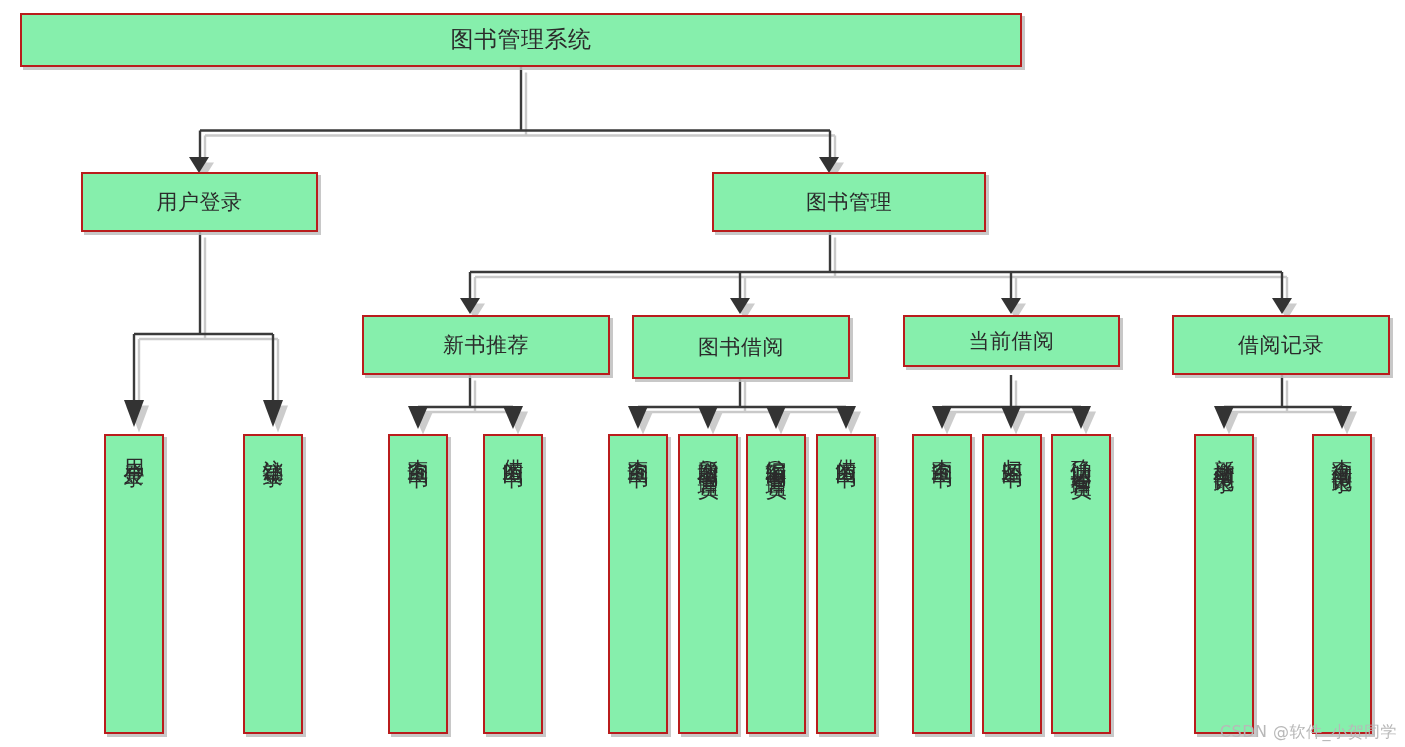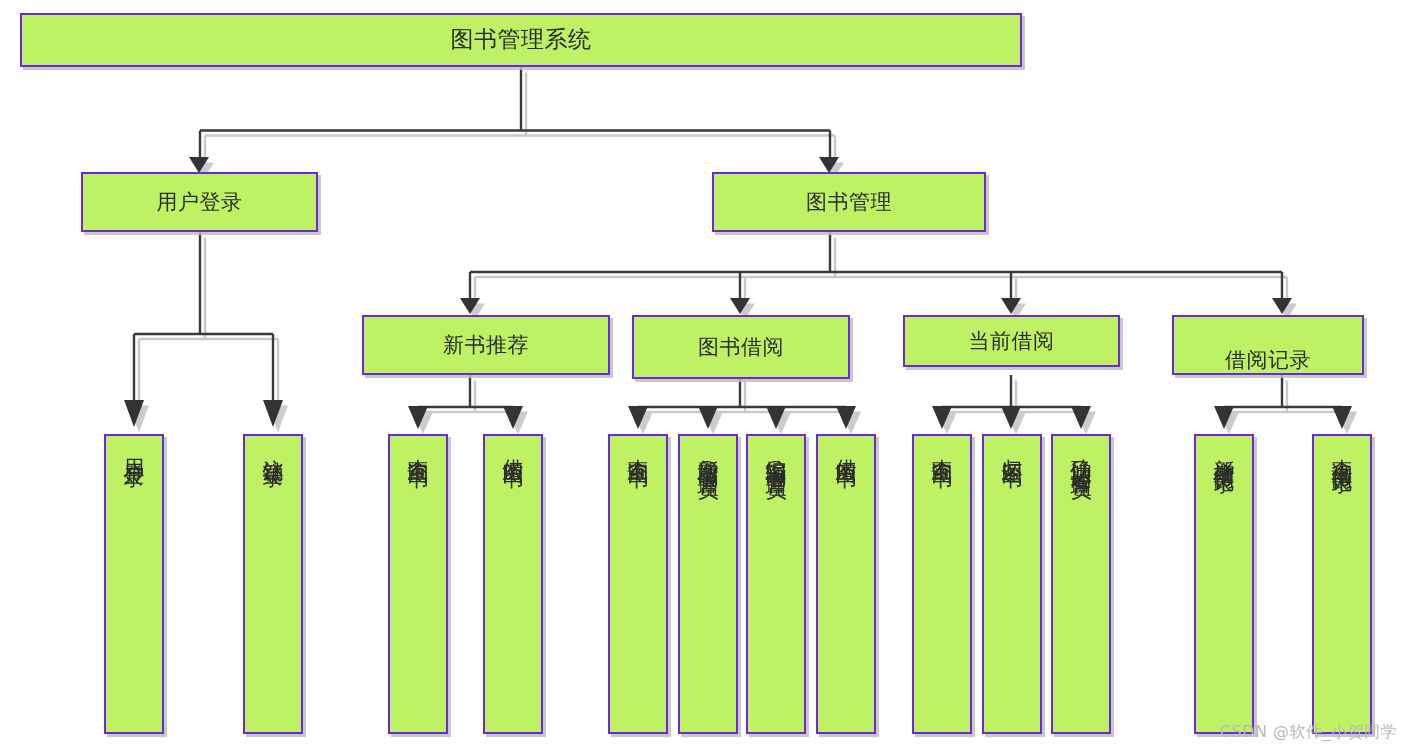--- a/index.html
+++ b/index.html
@@ -44,22 +44,22 @@
   }
   #connectors .arrowhead-shadow {
     fill: #cccccc;
     stroke: none;
   }
 
   
   .node {
     position: absolute;
     box-sizing: border-box;
-    background: #bef264;
-    border: 2px solid #6d28d9;
+    background: #86efac;
+    border: 2px solid #b91c1c;
     box-shadow: 3px 3px 0 0 rgba(190,190,190,0.85);
     display: flex;
     align-items: center;
     justify-content: center;
     color: #2b2b2b;
   }
   .node .node-label {
     text-align: center;
     line-height: 1.18;
     letter-spacing: 0.5px;
@@ -208,21 +208,21 @@
   </div>
 
   <div class="node level-2" style="left:632px; top:315px; width:218px; height:64px;">
     <span class="node-label">图书借阅</span>
   </div>
 
   <div class="node level-2" style="left:903px; top:315px; width:217px; height:52px;">
     <span class="node-label">当前借阅</span>
   </div>
 
-  <div class="node level-2" style="left:1172px; top:315px; width:192px; height:60px;align-items:flex-end;">
+  <div class="node level-2" style="left:1172px; top:315px; width:218px; height:60px;">
     <span class="node-label">借阅记录</span>
   </div>
 
   <div class="node leaf" style="left:104px; top:434px; width:60px; height:300px;">
     <span class="node-label">用户登录</span>
   </div>
 
   <div class="node leaf" style="left:243px; top:434px; width:60px; height:300px;">
     <span class="node-label">注销登录</span>
   </div>

